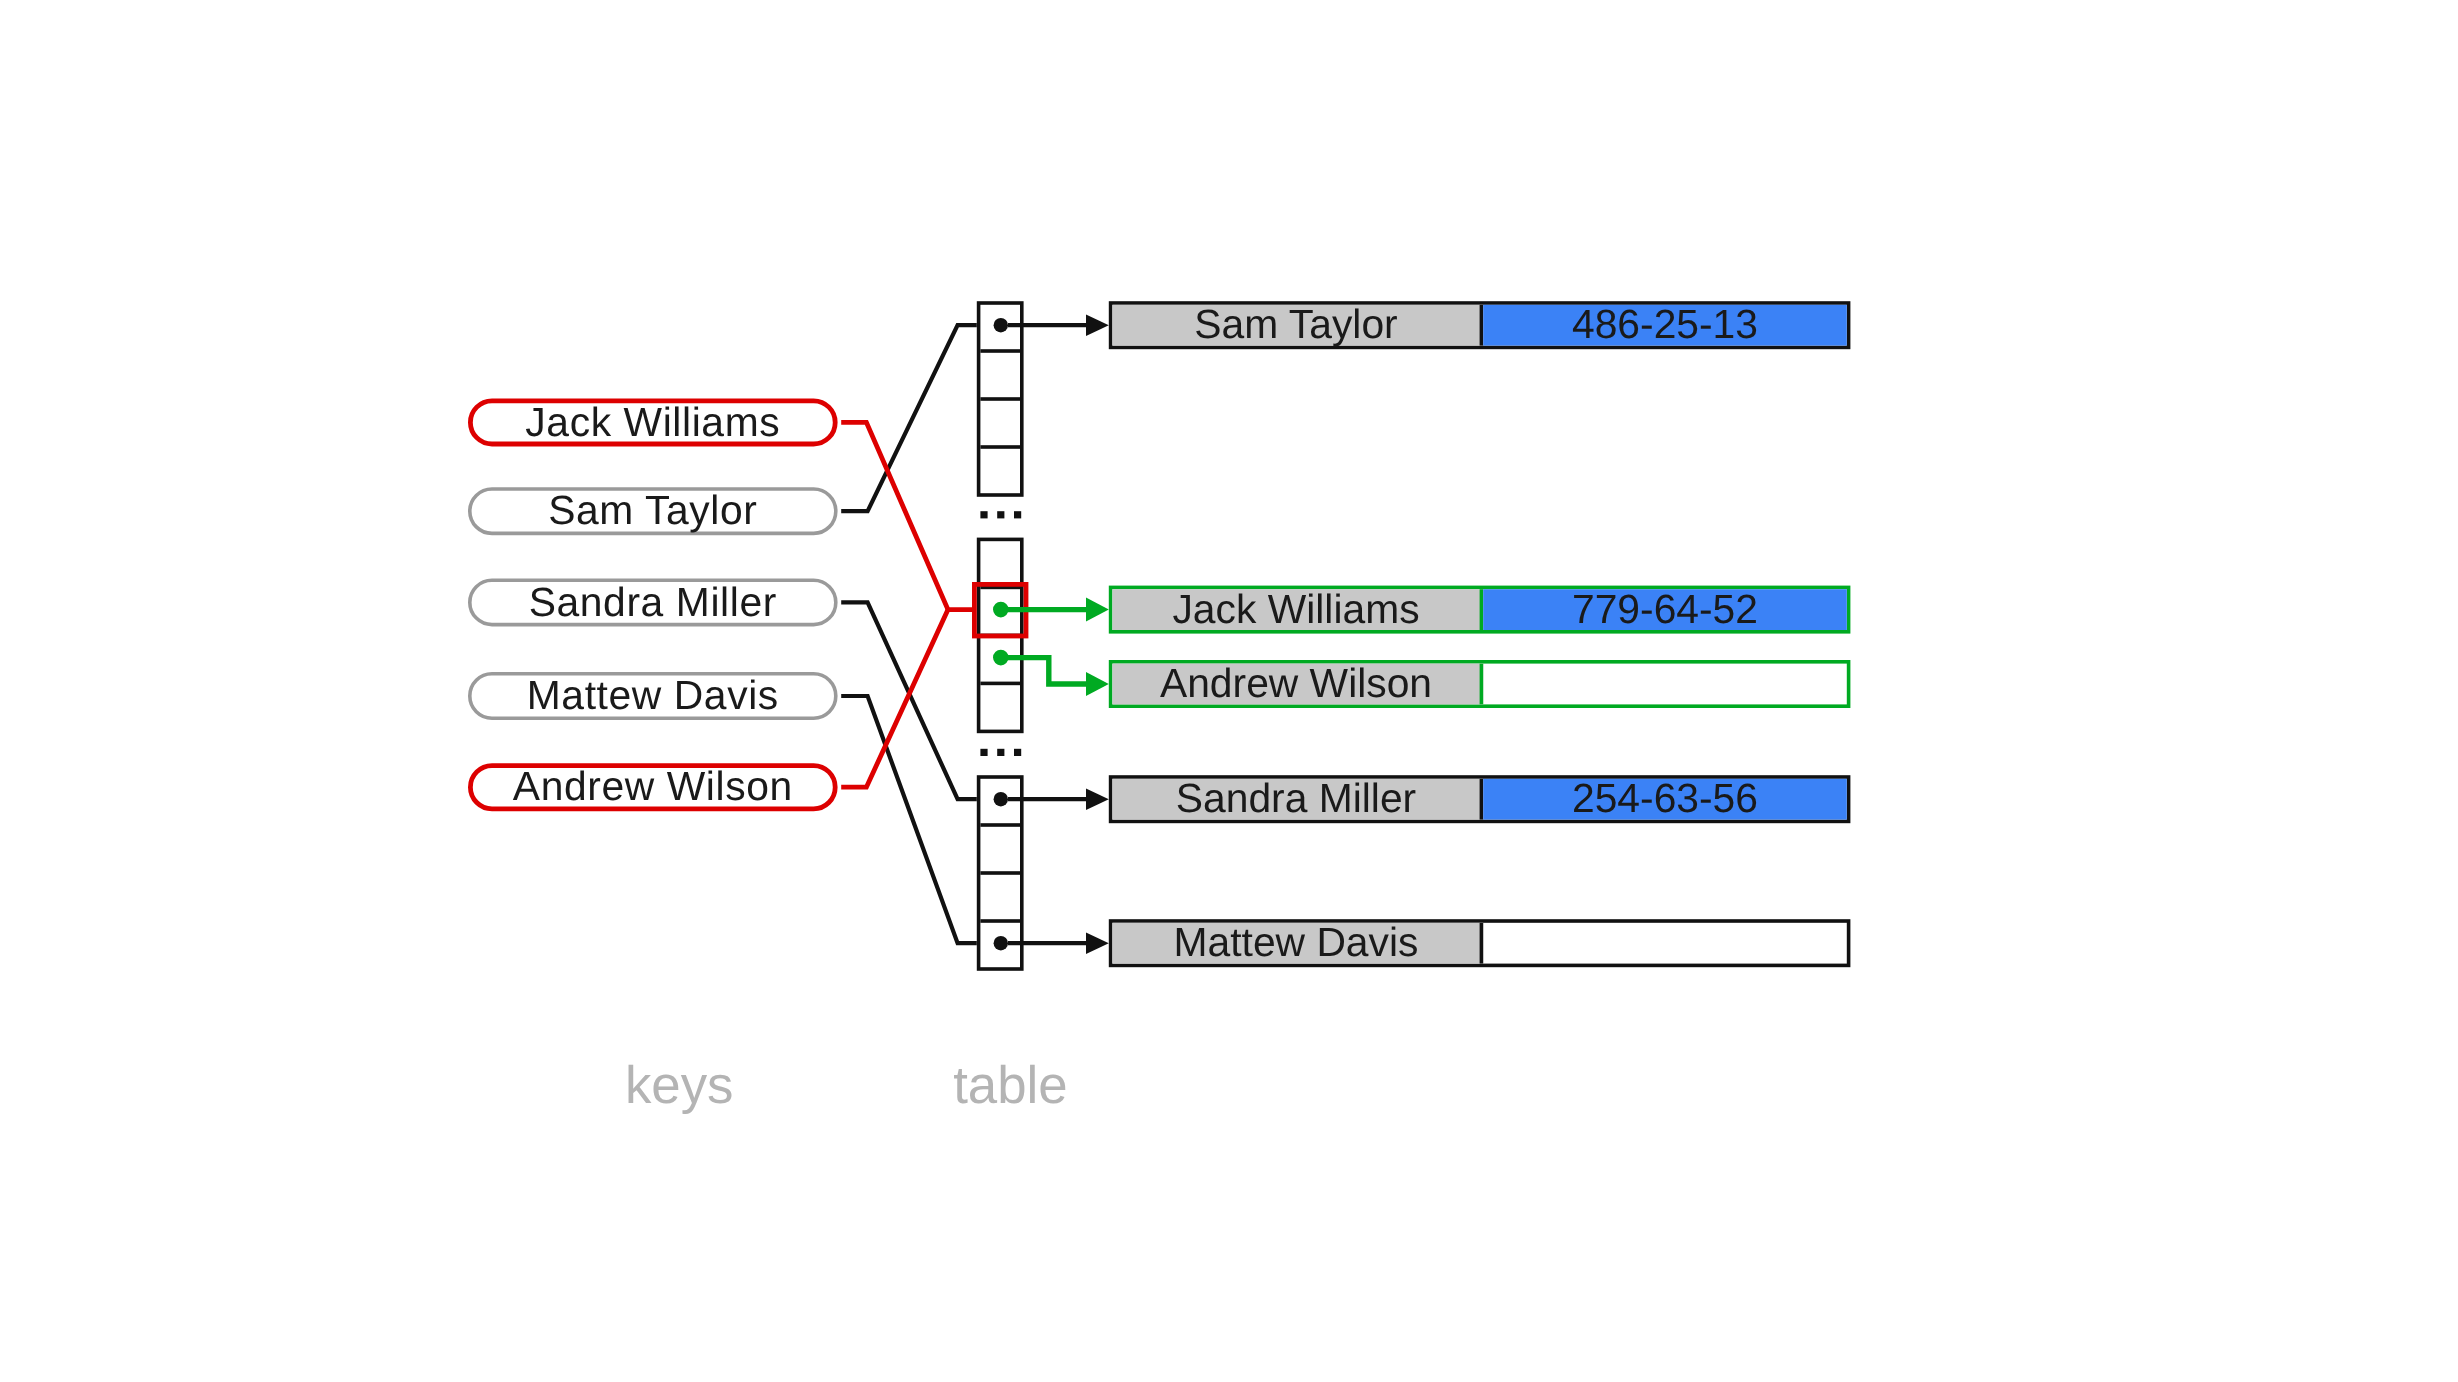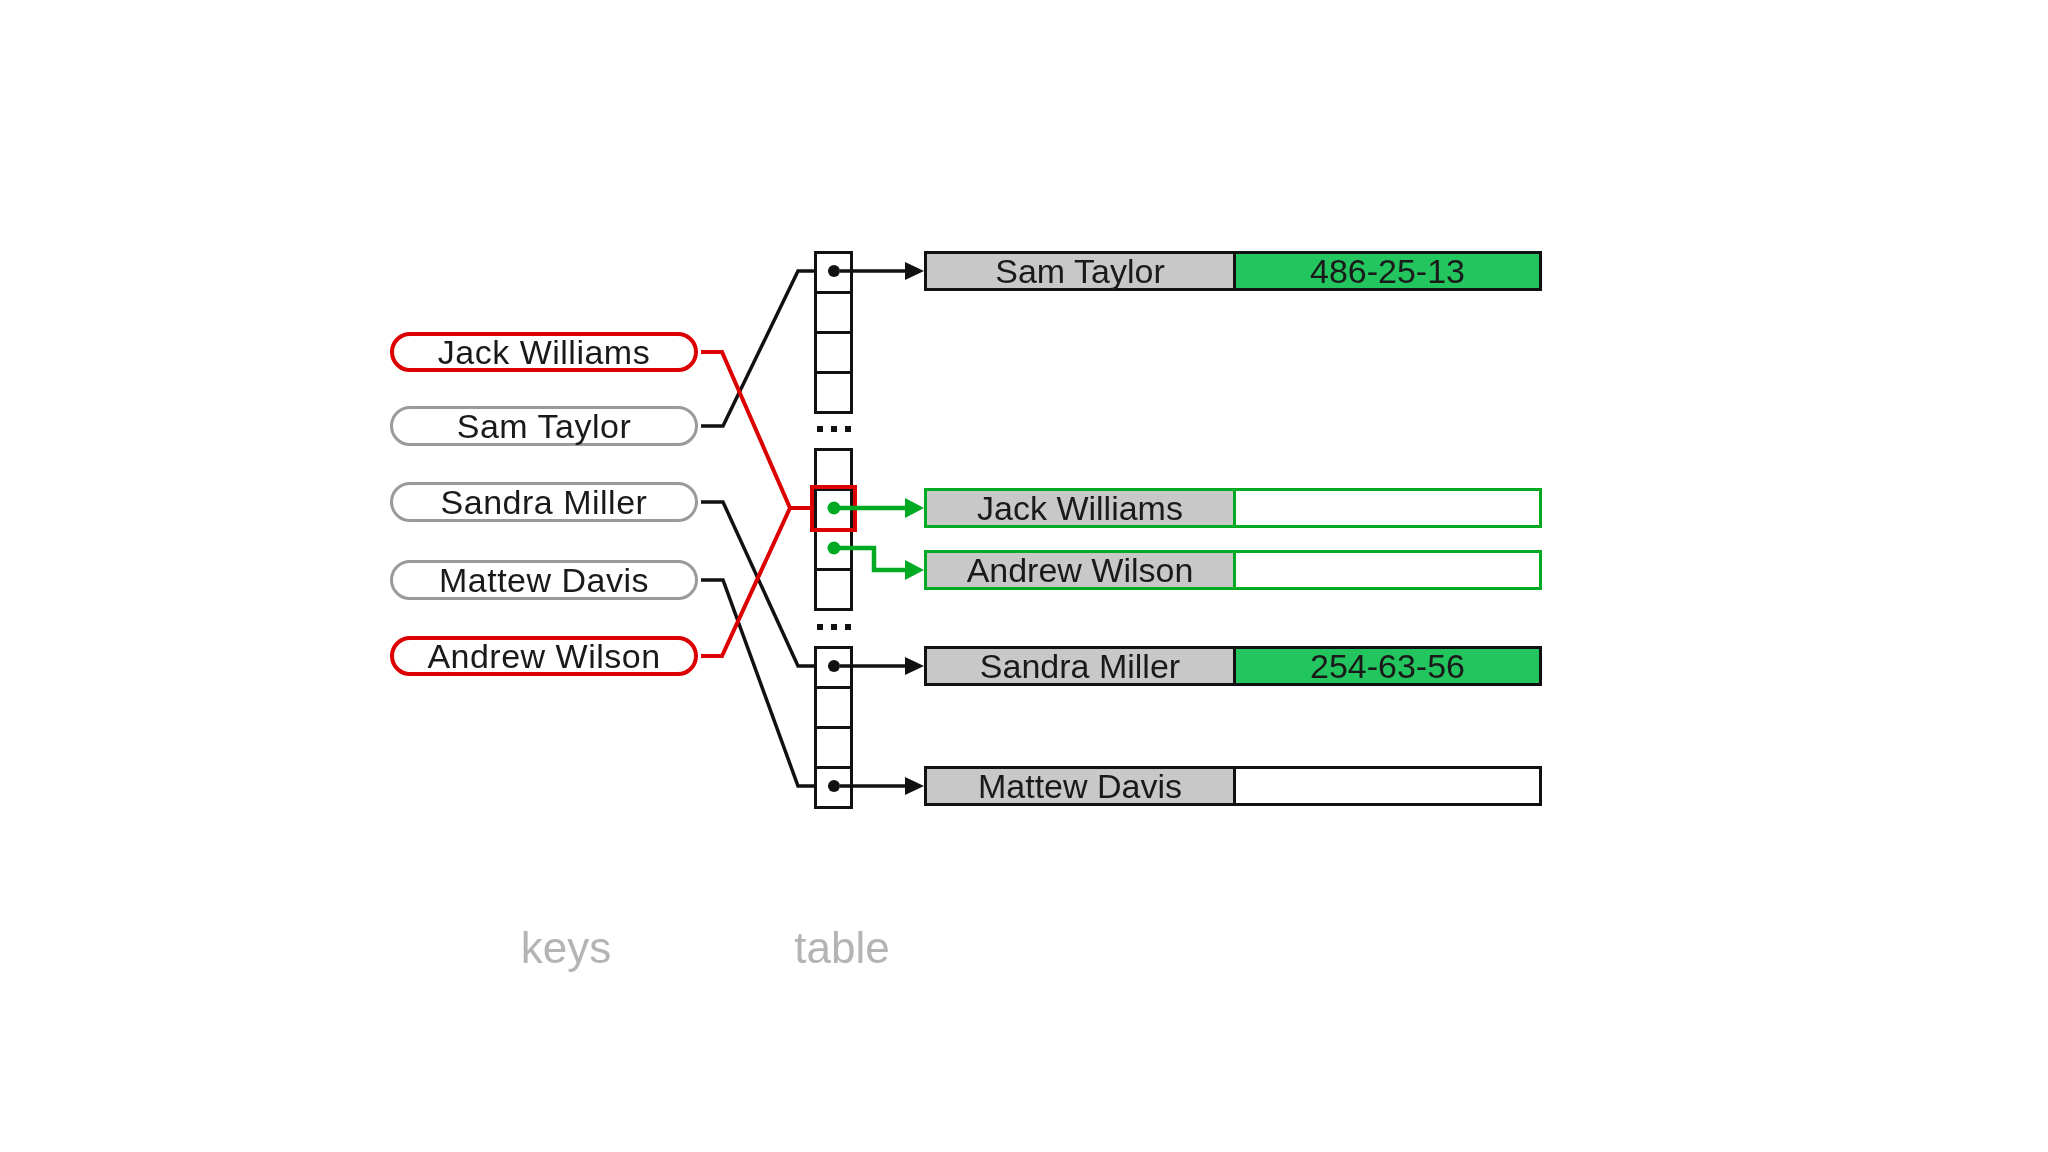--- a/index.html
+++ b/index.html
@@ -30,28 +30,28 @@
   
   .pair{
     position:absolute; left:924px; width:618px; height:40px;
     box-sizing:border-box; border:3px solid #111111; background:#ffffff;
     display:flex; z-index:2; font-size:34px; color:#1a1a1a;
   }
   .pair .pk{
     flex:0 0 306px; background:#c8c8c8; border-right:3px solid #111111;
     display:flex; align-items:center; justify-content:center;
   }
-  .pair .pv{flex:1 1 auto; background:#22c55e; display:flex; align-items:center; justify-content:center;}
+  .pair .pv{flex:1 1 auto; background:#3b82f6; display:flex; align-items:center; justify-content:center;}
   .pair.green{border-color:#00aa22;}
   .pair.green .pk{border-right-color:#00aa22;}
   
   .wires{position:absolute; left:0; top:0; z-index:4; pointer-events:none;}
   
   .axis-label{
-    position:absolute; top:948px; transform:translate(-50%,-50%);
+    position:absolute; top:905px; transform:translate(-50%,-50%);
     font-size:44px; color:#b4b4b4; z-index:2; white-space:nowrap;
   }
 </style>
 </head>
 <body>
 
 <div class="canvas">
 
   <svg class="wires" width="2048" height="1152" viewBox="0 0 2048 1152">
 
@@ -138,20 +138,21 @@
   </div>
 
   <div class="collision"></div>
 
   <div class="pair" style="top:251px">
     <div class="pk">Sam Taylor</div>
     <div class="pv">486-25-13</div>
   </div>
   <div class="pair green" style="top:488px">
     <div class="pk">Jack Williams</div>
+    <div class="pv">779-64-52</div>
   </div>
   <div class="pair green" style="top:550px">
     <div class="pk">Andrew Wilson</div>
   </div>
   <div class="pair" style="top:646px">
     <div class="pk">Sandra Miller</div>
     <div class="pv">254-63-56</div>
   </div>
   <div class="pair" style="top:766px">
     <div class="pk">Mattew Davis</div>

